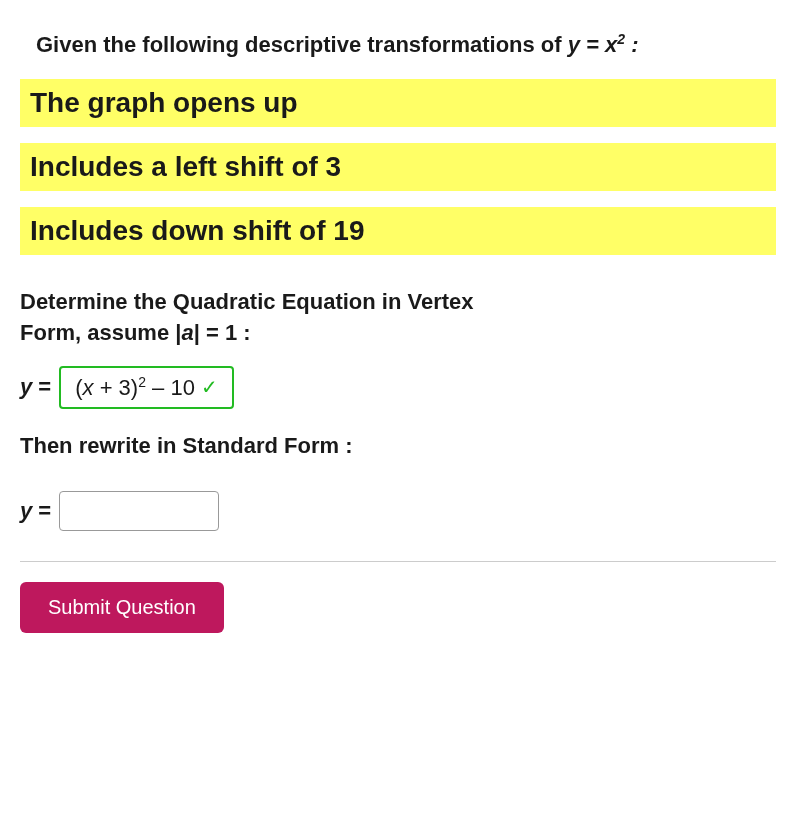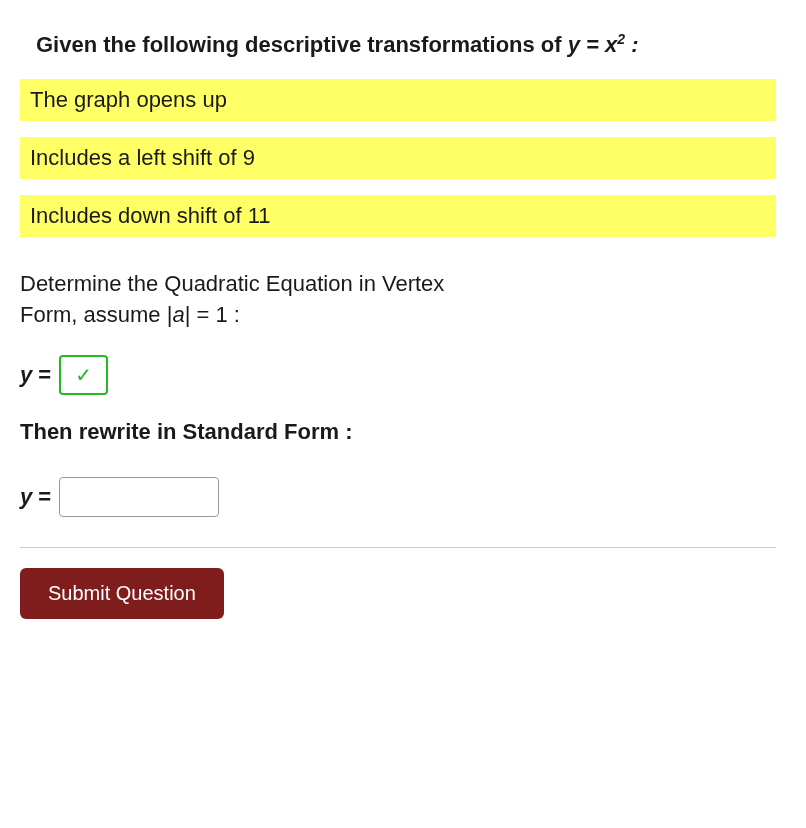--- a/index.html
+++ b/index.html
@@ -27,36 +27,36 @@
 
     .intro-text .math-inline {
       font-style: italic;
     }
 
     .highlight-block {
       background-color: #ffff66;
       padding: 8px 10px;
       margin-bottom: 10px;
       display: inline-block;
-      font-size: 22px;
-      font-weight: normal;
+      font-size: 28px;
+      font-weight: bold;
     }
 
     .highlights-section {
       margin-bottom: 22px;
       display: flex;
       flex-direction: column;
       gap: 6px;
     }
 
     .section-question {
       font-size: 22px;
-      font-weight: normal;
+      font-weight: bold;
       line-height: 1.4;
-      margin-bottom: 24px;
+      margin-bottom: 17px;
     }
 
     .vertex-form-row {
       display: flex;
       align-items: center;
       gap: 8px;
       margin-bottom: 24px;
       font-size: 22px;
       font-weight: bold;
     }
@@ -96,21 +96,21 @@
       border: 1.5px solid #999;
       border-radius: 4px;
       width: 160px;
       height: 40px;
       padding: 4px 8px;
       font-size: 18px;
       outline: none;
     }
 
     .submit-btn {
-      background-color: #7f1d1d;
+      background-color: #be185d;
       color: #ffffff;
       border: none;
       border-radius: 6px;
       padding: 14px 28px;
       font-size: 20px;
       font-weight: 500;
       cursor: pointer;
       display: inline-block;
     }
 
@@ -131,32 +131,33 @@
 
 
 
 <div class="intro-text">
   <span>Given the following descriptive transformations of </span><span class="math-inline"><i>y</i> = <i>x</i><sup>2</sup> :</span>
 </div>
 
 
 <div class="highlights-section">
   <div class="highlight-block">The graph opens up</div>
-  <div class="highlight-block">Includes a left shift of 9</div>
-  <div class="highlight-block">Includes down shift of 11</div>
+  <div class="highlight-block">Includes a left shift of 3</div>
+  <div class="highlight-block">Includes down shift of 19</div>
 </div>
 
 
 <div class="section-question">
   Determine the Quadratic Equation in Vertex<br>Form, assume |<i>a</i>| = 1 :
 </div>
 
 <div class="vertex-form-row">
   <span><i>y</i> =</span>
   <div class="answer-box-green">
+    <span>(<i>x</i> + 3)<sup>2</sup> – 10</span>
     <span class="checkmark">✓</span>
   </div>
 </div>
 
 
 <div class="standard-form-label">Then rewrite in Standard Form :</div>
 
 <div class="standard-form-row">
   <span><i>y</i> =</span>
   <input class="answer-input-box" type="text" placeholder="" style="">

